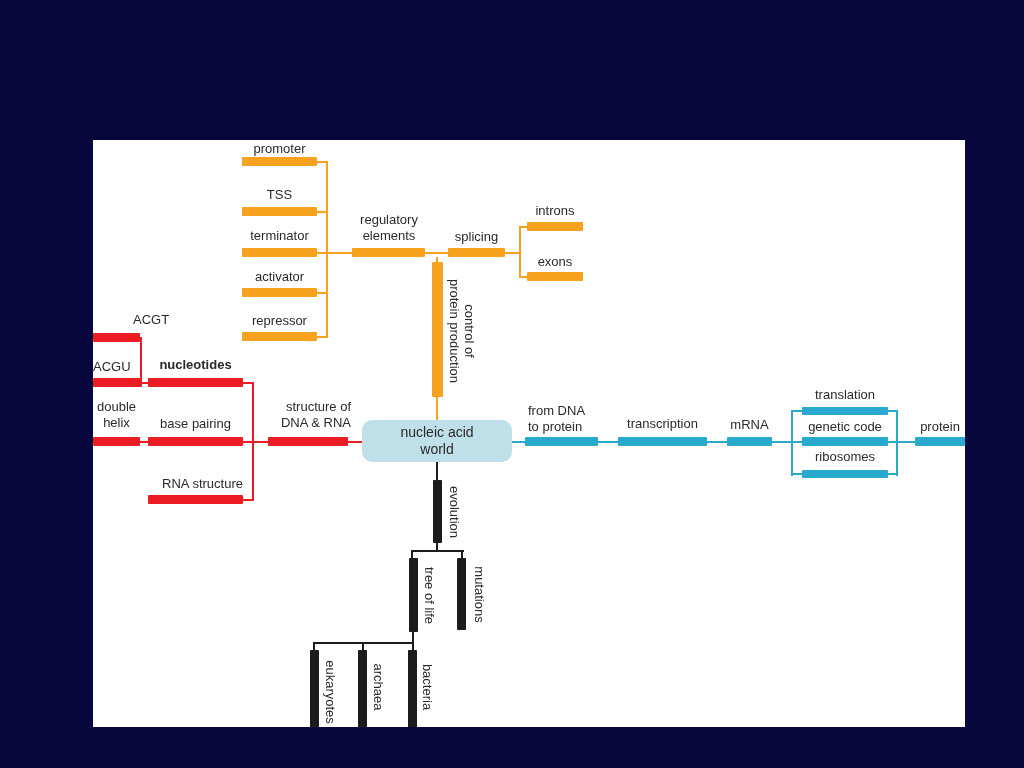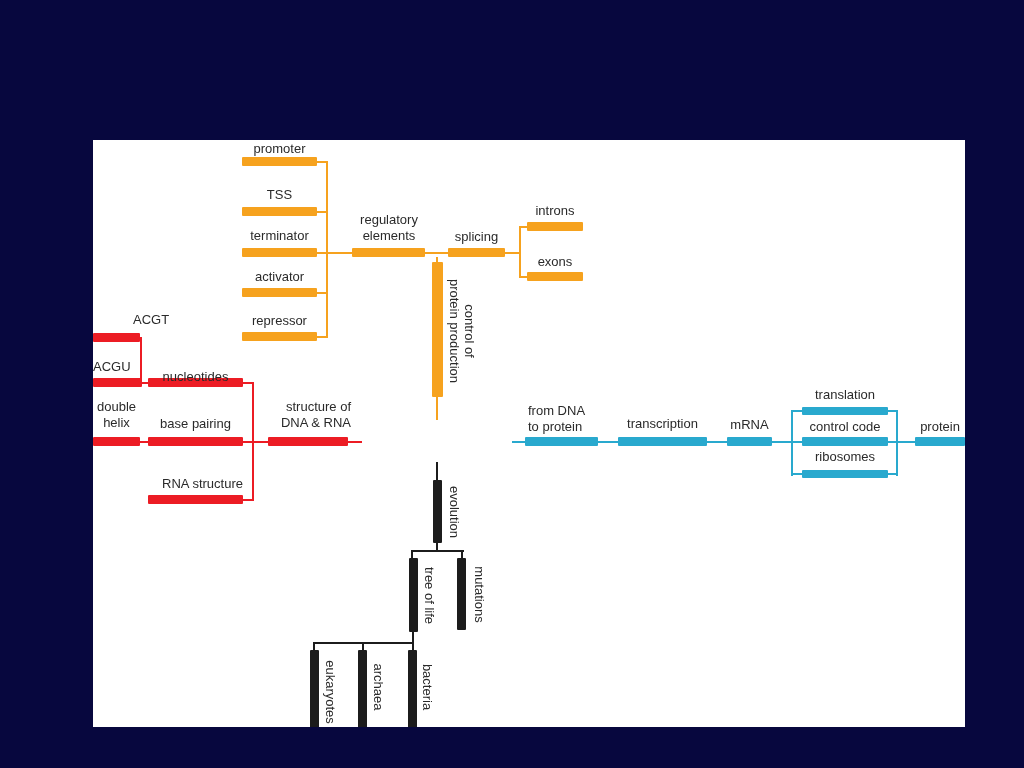--- a/index.html
+++ b/index.html
@@ -61,20 +61,23 @@
     line-height: 17px;
     color: #2a2a2a;
   }
   #center-box span { display: inline-block; width: 100px; }
 </style>
 </head>
 <body>
 
 <div id="slide">
   <div id="canvas">
+    <div id="center-box">
+      <span>nucleic acid world</span>
+    </div>
   <div class="rect line" style="left: 233px; top: 21px; width: 2px; height: 177px; background: rgb(246, 162, 30);"></div>
       <div class="rect bar" style="left: 149px; top: 17px; width: 75px; height: 9px; background: rgb(246, 162, 30);"></div>
       <div class="rect line" style="left: 224px; top: 21px; width: 11px; height: 2px; background: rgb(246, 162, 30);"></div>
       <div class="rect bar" style="left: 149px; top: 67px; width: 75px; height: 9px; background: rgb(246, 162, 30);"></div>
       <div class="rect line" style="left: 224px; top: 71px; width: 11px; height: 2px; background: rgb(246, 162, 30);"></div>
       <div class="rect bar" style="left: 149px; top: 108px; width: 75px; height: 9px; background: rgb(246, 162, 30);"></div>
       <div class="rect line" style="left: 224px; top: 112px; width: 35px; height: 2px; background: rgb(246, 162, 30);"></div>
       <div class="rect bar" style="left: 149px; top: 148px; width: 75px; height: 9px; background: rgb(246, 162, 30);"></div>
       <div class="rect line" style="left: 224px; top: 152px; width: 11px; height: 2px; background: rgb(246, 162, 30);"></div>
       <div class="rect bar" style="left: 149px; top: 192px; width: 75px; height: 9px; background: rgb(246, 162, 30);"></div>
@@ -147,33 +150,33 @@
       <div class="lbl" style="left: 149px; top: 88px; width: 75px; text-align: center;">terminator</div>
       <div class="lbl" style="left: 149px; top: 129px; width: 75px; text-align: center;">activator</div>
       <div class="lbl" style="left: 149px; top: 173px; width: 75px; text-align: center;">repressor</div>
       <div class="lbl" style="left: 252px; top: 72px; width: 88px; text-align: center;">regulatory
 elements</div>
       <div class="lbl" style="left: 355px; top: 89px; width: 57px; text-align: center;">splicing</div>
       <div class="lbl" style="left: 434px; top: 63px; width: 56px; text-align: center;">introns</div>
       <div class="lbl" style="left: 434px; top: 114px; width: 56px; text-align: center;">exons</div>
       <div class="lbl" style="left: 0px; top: 172px; width: 47px; text-align: center; padding-left: 40px;">ACGT</div>
       <div class="lbl" style="left: 0px; top: 219px; width: 49px; ">ACGU</div>
-      <div class="lbl" style="left: 55px; top: 229px; width: 95px; text-align: center;">nucleotides</div>
+      <div class="lbl" style="left: 55px; top: 217px; width: 95px; text-align: center; font-weight: bold;">nucleotides</div>
       <div class="lbl" style="left: 0px; top: 259px; width: 47px; text-align: center;">double
 helix</div>
       <div class="lbl" style="left: 55px; top: 276px; width: 95px; text-align: center;">base pairing</div>
       <div class="lbl" style="left: 172px; top: 259px; width: 86px; text-align: right;">structure of
 DNA &amp; RNA</div>
       <div class="lbl" style="left: 55px; top: 336px; width: 95px; text-align: right;">RNA structure</div>
       <div class="lbl" style="left: 435px; top: 263px; width: 73px; text-align: left;">from DNA
 to protein</div>
       <div class="lbl" style="left: 525px; top: 276px; width: 89px; text-align: center;">transcription</div>
       <div class="lbl" style="left: 634px; top: 277px; width: 45px; text-align: center;">mRNA</div>
       <div class="lbl" style="left: 709px; top: 247px; width: 86px; text-align: center;">translation</div>
-      <div class="lbl" style="left: 709px; top: 279px; width: 86px; text-align: center;">control code</div>
+      <div class="lbl" style="left: 709px; top: 279px; width: 86px; text-align: center;">genetic code</div>
       <div class="lbl" style="left: 709px; top: 309px; width: 86px; text-align: center;">ribosomes</div>
       <div class="lbl" style="left: 822px; top: 279px; width: 50px; text-align: center;">protein</div>
       <div class="vlbl" style="left: 384px; top: 122px; width: 138px; text-align: center;">control of
 protein production</div>
       <div class="vlbl" style="left: 369px; top: 339px; width: 66px; text-align: center;">evolution</div>
       <div class="vlbl" style="left: 344px; top: 419px; width: 73px; text-align: center;">tree of life</div>
       <div class="vlbl" style="left: 394px; top: 418px; width: 73px; text-align: center;">mutations</div>
       <div class="vlbl" style="left: 245px; top: 512px; width: 80px; text-align: center;">eukaryotes</div>
       <div class="vlbl" style="left: 293px; top: 516px; width: 62px; text-align: center;">archaea</div>
       <div class="vlbl" style="left: 342px; top: 516px; width: 62px; text-align: center;">bacteria</div>

